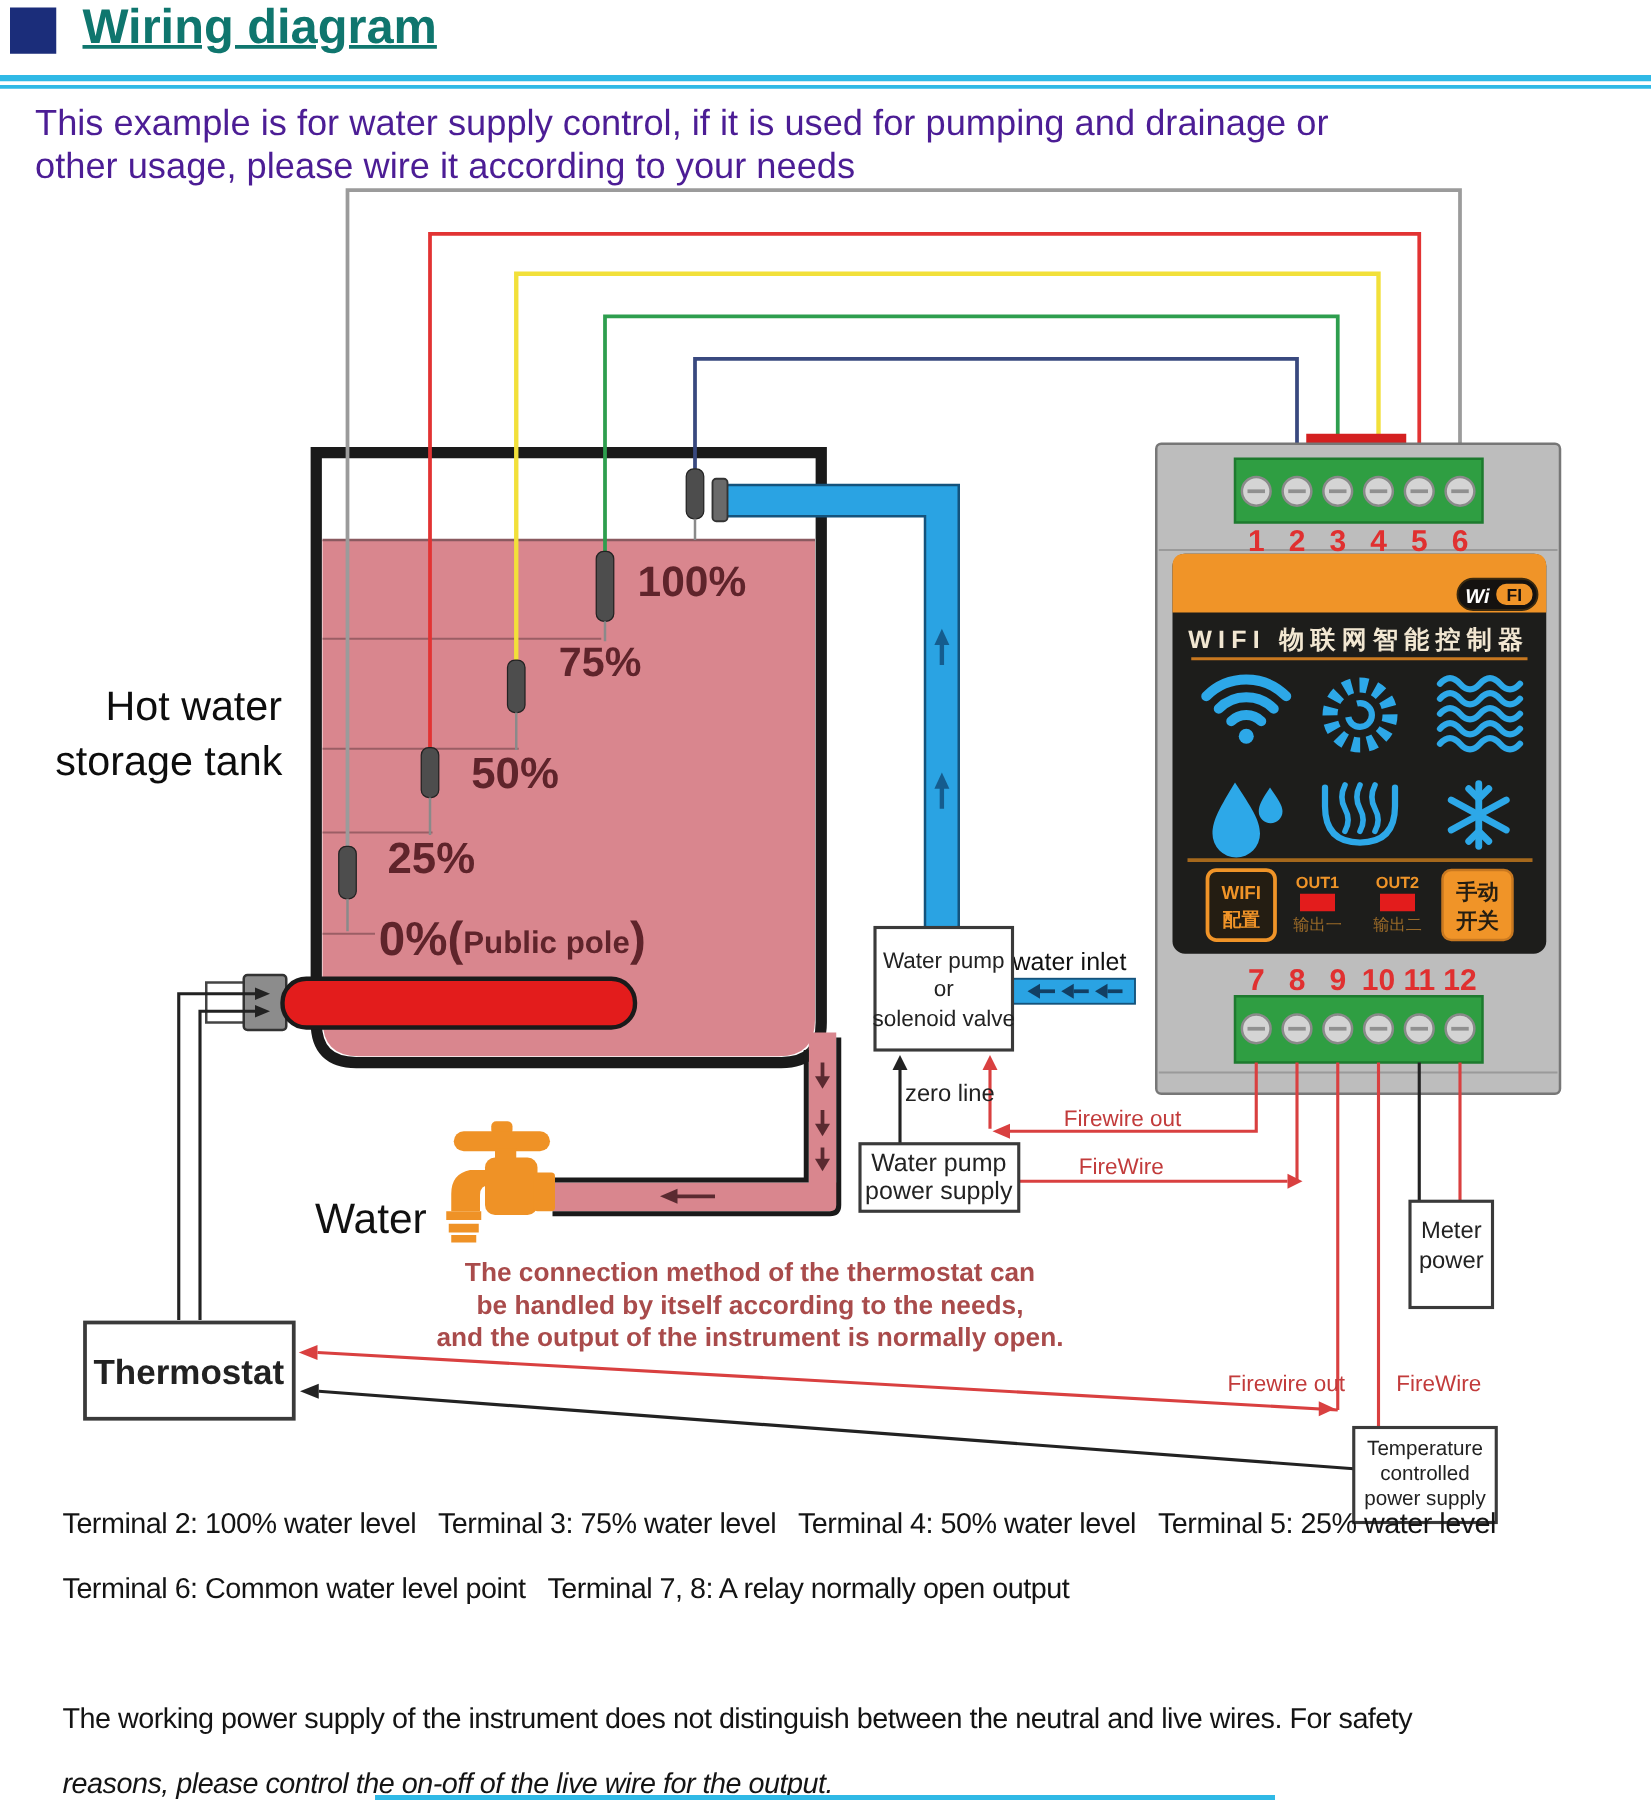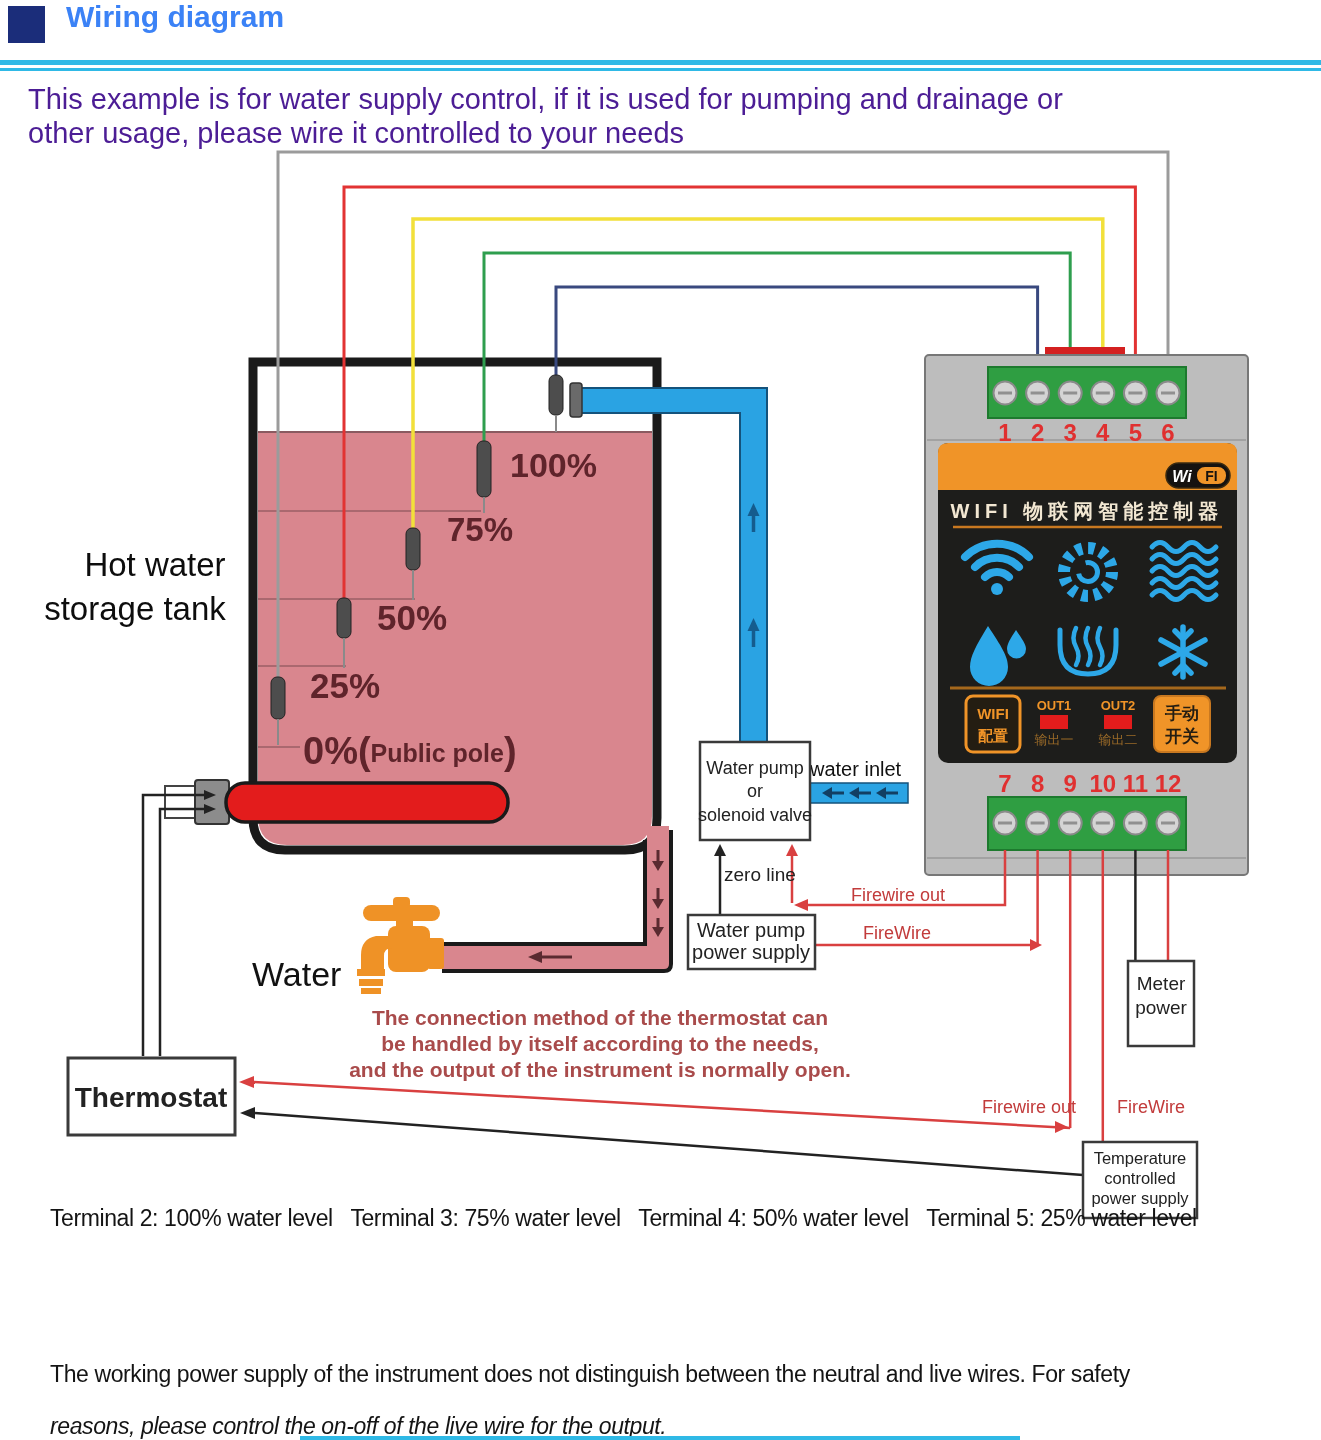--- a/index.html
+++ b/index.html
@@ -1,19 +1,19 @@
 <!DOCTYPE html>
 <html><head>
 <meta charset="utf-8">
 <style>
   html,body{margin:0;padding:0;background:#fff;}
   .page{position:relative;width:1321px;height:1440px;background:#ffffff;overflow:hidden;
         font-family:"Liberation Sans",sans-serif;}
   .hdr-square{position:absolute;left:8px;top:6px;width:37px;height:37px;background:#1b2d7a;}
-  .hdr-title{position:absolute;left:66px;top:0px;font-size:30px;font-weight:bold;color:#3b82f6;letter-spacing:0px;}
+  .hdr-title{position:absolute;left:66px;top:0px;font-size:39px;font-weight:bold;color:#0f766e;letter-spacing:0px;text-decoration:underline;}
   .rule1{position:absolute;left:0;top:60px;width:1321px;height:5px;background:#2fb9e6;}
   .rule2{position:absolute;left:0;top:68px;width:1321px;height:3px;background:#2fb9e6;}
   .subtitle{position:absolute;left:28px;top:82px;width:1280px;font-size:29px;line-height:34px;color:#4c1d95;}
   .diagram{position:absolute;left:0;top:140px;}
   .notes{position:absolute;left:50px;width:1265px;font-size:23px;letter-spacing:-0.4px;color:#141414;white-space:pre;}
   .n1{top:1205px;} .n2{top:1257px;} .n3{top:1309px;} .n4{top:1361px;} .n5{top:1413px;font-style:italic;}
   .bottom-rule{position:absolute;left:300px;top:1436px;width:720px;height:4px;background:#2fb9e6;}
   svg text{font-family:"Liberation Sans",sans-serif;}
 </style>
 </head>
@@ -21,21 +21,21 @@
 
 <div class="page">
 
   <div class="hdr-square"></div>
   <div class="hdr-title">Wiring diagram</div>
   <div class="rule1"></div>
   <div class="rule2"></div>
 
   <div class="subtitle">
     <div>This example is for water supply control, if it is used for pumping and drainage or</div>
-    <div>other usage, please wire it controlled to your needs</div>
+    <div>other usage, please wire it according to your needs</div>
   </div>
 
   <svg class="diagram" width="1321" height="1085" viewBox="0 140 1321 1085">
 
     <g>
       <path d="M 253 362 H 657 V 818 Q 657 850 625 850 H 285 Q 253 850 253 818 Z" fill="#ffffff" stroke="#1a1a1a" stroke-width="9"></path>
       <path d="M 258 432 H 652 V 816 Q 652 845 623 845 H 287 Q 258 845 258 816 Z" fill="#d9868e"></path>
       <line x1="258" y1="432" x2="652" y2="432" stroke="#8a5a60" stroke-width="2"></line>
       <g stroke="#7a4a50" stroke-width="1.5" opacity="0.65">
         <line x1="258" y1="511" x2="481" y2="511"></line>
@@ -384,17 +384,18 @@
     </g>
 
     <g fill="#a94b4b" font-size="21" font-weight="bold" text-anchor="middle">
       <text x="600" y="1025">The connection method of the thermostat can</text>
       <text x="600" y="1051">be handled by itself according to the needs,</text>
       <text x="600" y="1077">and the output of the instrument is normally open.</text>
     </g>
   </svg>
 
   <div class="notes n1">Terminal 2: 100% water level   Terminal 3: 75% water level   Terminal 4: 50% water level   Terminal 5: 25% water level</div>
+  <div class="notes n2">Terminal 6: Common water level point   Terminal 7, 8: A relay normally open output</div>
   <div class="notes n4">The working power supply of the instrument does not distinguish between the neutral and live wires. For safety</div>
   <div class="notes n5">reasons, please control the on-off of the live wire for the output.</div>
 
   <div class="bottom-rule"></div>
 </div>
 
 </body></html>

